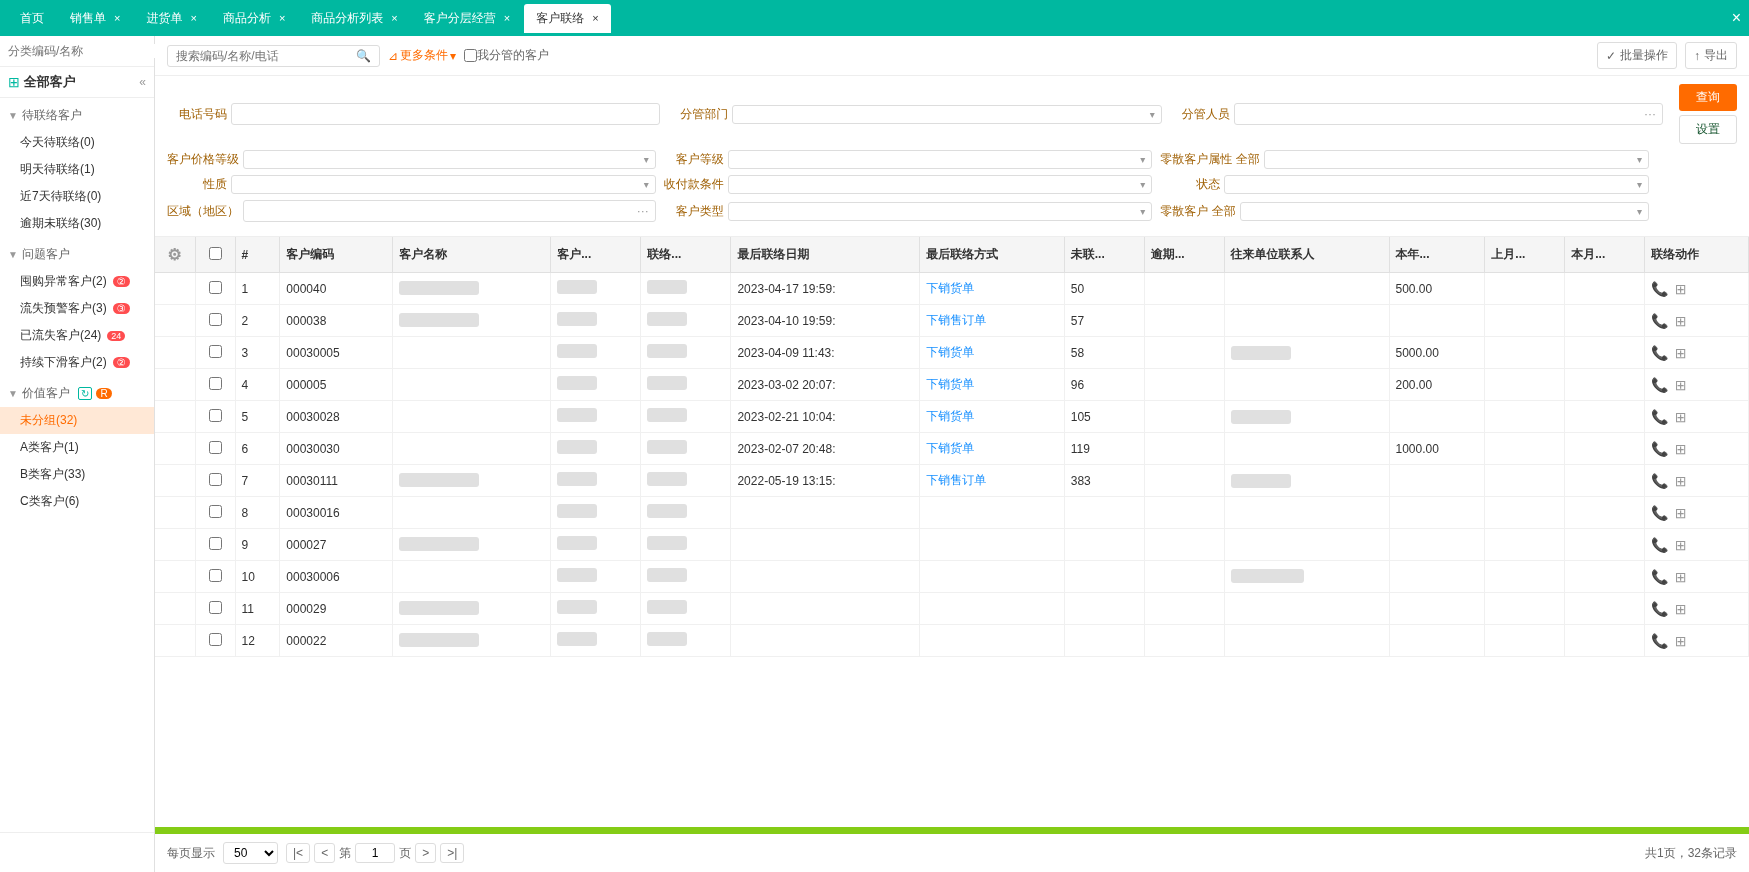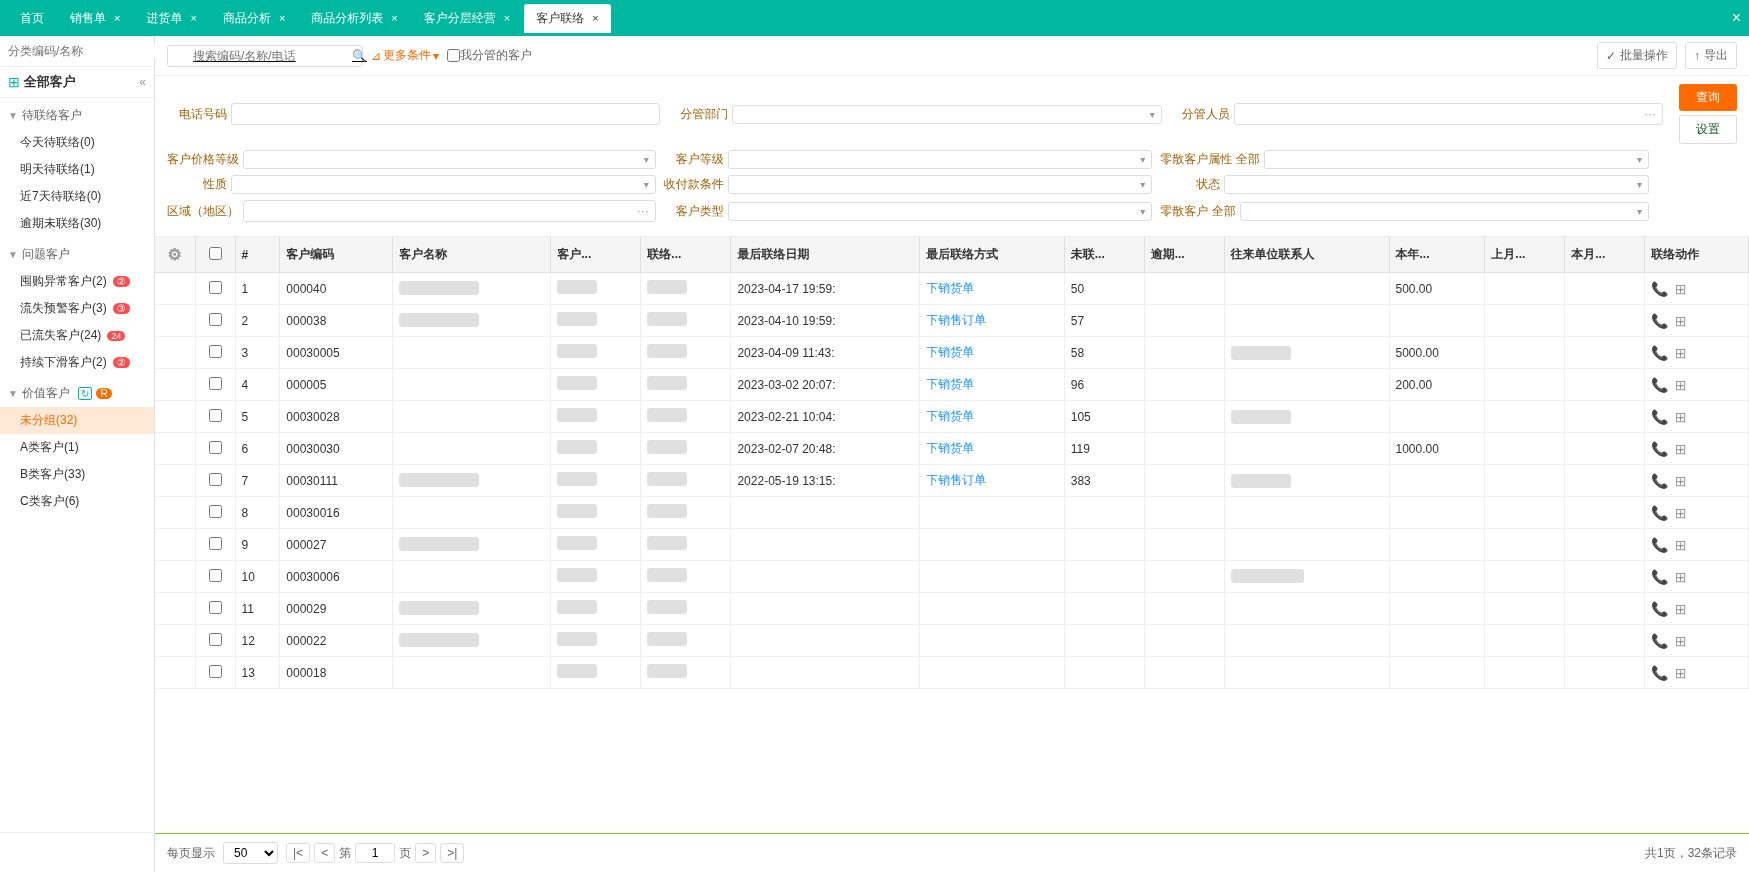--- a/index.html
+++ b/index.html
@@ -112,24 +112,23 @@
       border-bottom: 1px solid #eee;
       display: flex;
       align-items: center;
       gap: 8px;
     }
     .search-box {
       display: flex;
       align-items: center;
       border: 1px solid #ddd;
       border-radius: 3px;
-      padding: 3px 25px;
+      padding: 3px 8px;
       gap: 4px;
-      width: 196px;
-      text-decoration: underline;
+      width: 213px;
     }
     .search-box input { border: none; outline: none; font-size: 12px; flex: 1; color: #999; }
     .more-filters {
       color: #ff6b00;
       cursor: pointer;
       display: flex;
       align-items: center;
       gap: 2px;
     }
     .my-customers {
@@ -292,21 +291,21 @@
       color: #999;
       cursor: pointer;
       font-size: 14px;
     }
     .gear-icon { color: #999; font-size: 16px; }
 
     
     .table-footer {
       padding: 8px 12px;
       background: white;
-      border-top: 1px solid #84cc16;
+      border-top: 7px solid #84cc16;
       display: flex;
       align-items: center;
       gap: 8px;
       color: #666;
     }
     .page-select {
       border: 1px solid #ddd;
       padding: 2px 6px;
       border-radius: 3px;
       background: white;
@@ -885,43 +884,20 @@
     <td></td>
     <td></td>
     <td></td>
     <td>
       <div class="action-icons">
         <span class="action-icon" title="联系">📞</span>
         <span class="action-icon" title="操作">⊞</span>
       </div>
     </td>
   </tr>
-            <tr>
-    <td></td>
-    <td><input type="checkbox" style=""></td>
-    <td>13</td>
-    <td>000018</td>
-    <td></td>
-    <td><span class="blurred" style="min-width:40px;"></span></td>
-    <td><span class="blurred" style="min-width:40px;"></span></td>
-    <td></td>
-    <td></td>
-    <td></td>
-    <td></td>
-    <td></td>
-    <td></td>
-    <td></td>
-    <td></td>
-    <td>
-      <div class="action-icons">
-        <span class="action-icon" title="联系">📞</span>
-        <span class="action-icon" title="操作">⊞</span>
-      </div>
-    </td>
-  </tr>
           </tbody>
       </table>
     </div>
 
     <div class="table-footer">
       <span>每页显示</span>
       <select class="page-select">
         <option>50</option>
         <option>100</option>
       </select>

